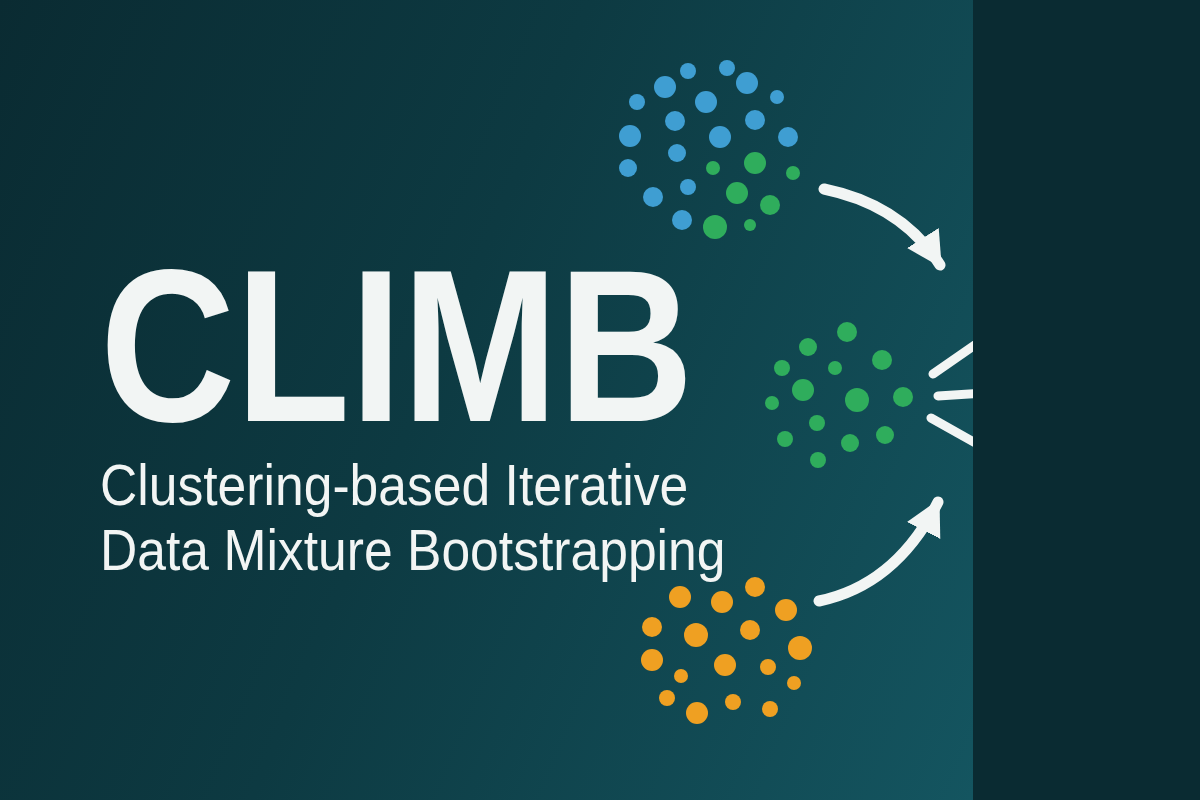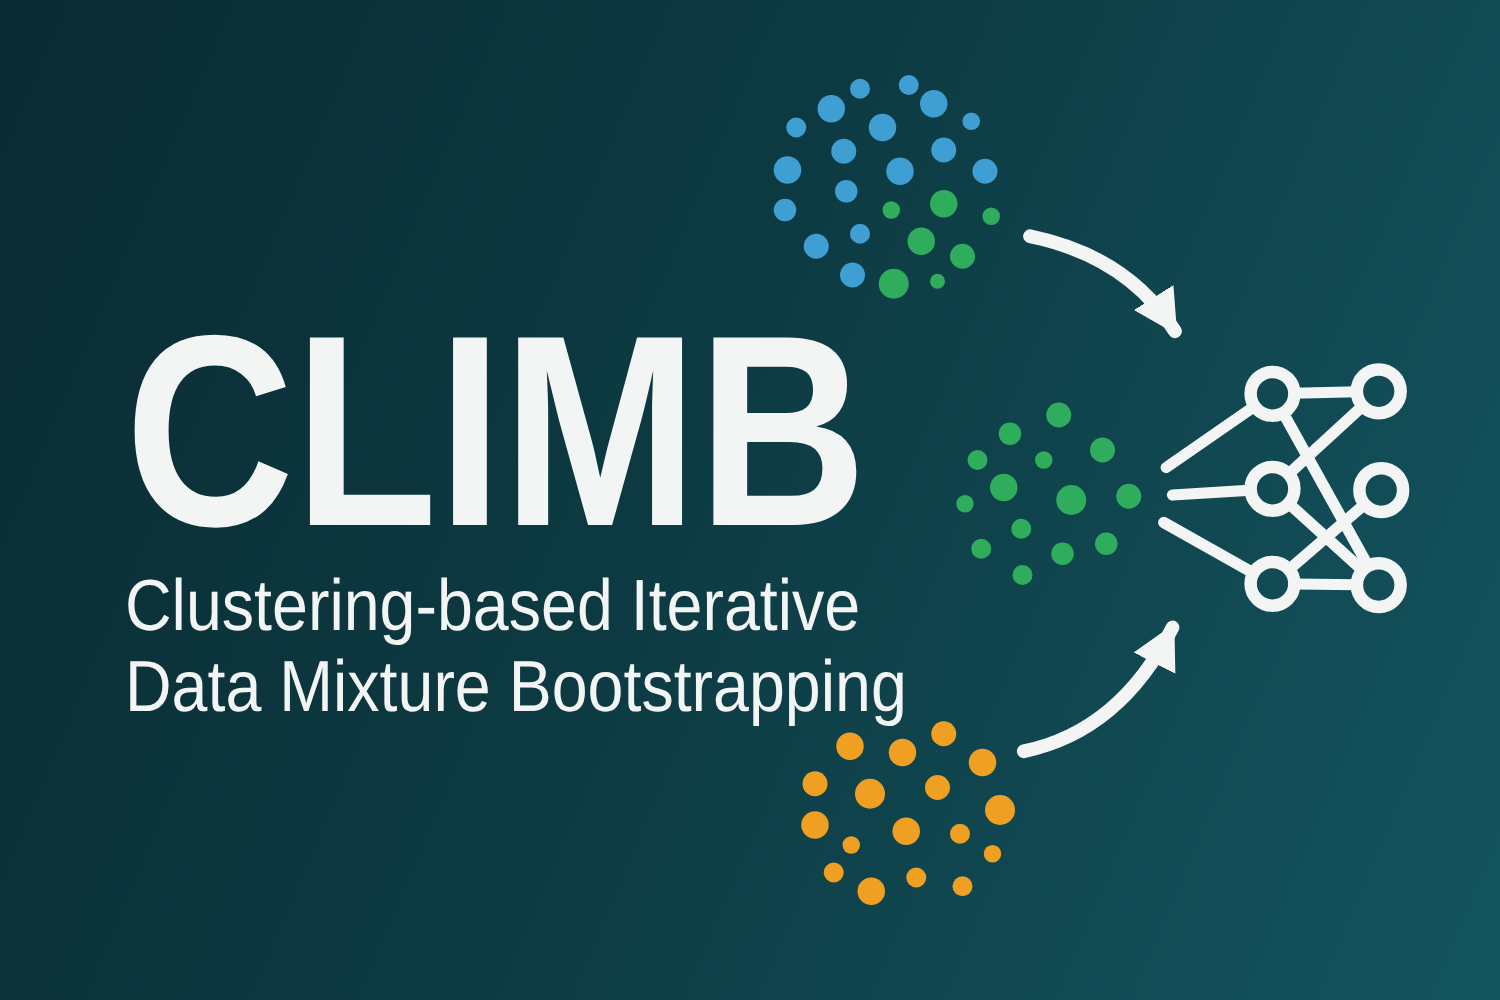--- a/index.html
+++ b/index.html
@@ -1,20 +1,20 @@
 <!DOCTYPE html>
 <html style="--text: #f2f5f4;"><head>
 <meta charset="utf-8">
 <style>
   html, body { margin: 0; padding: 0; }
   body { width: 1200px; height: 800px; overflow: hidden; background: #0a2b32; }
 
   .poster {
     position: relative;
-    width: 1200px;
+    width: 973px;
     height: 800px;
     overflow: hidden;
     font-family: "Liberation Sans", sans-serif;
   }
 
   .illustration {
     position: absolute;
     inset: 0;
     width: 1200px;
     height: 800px;

